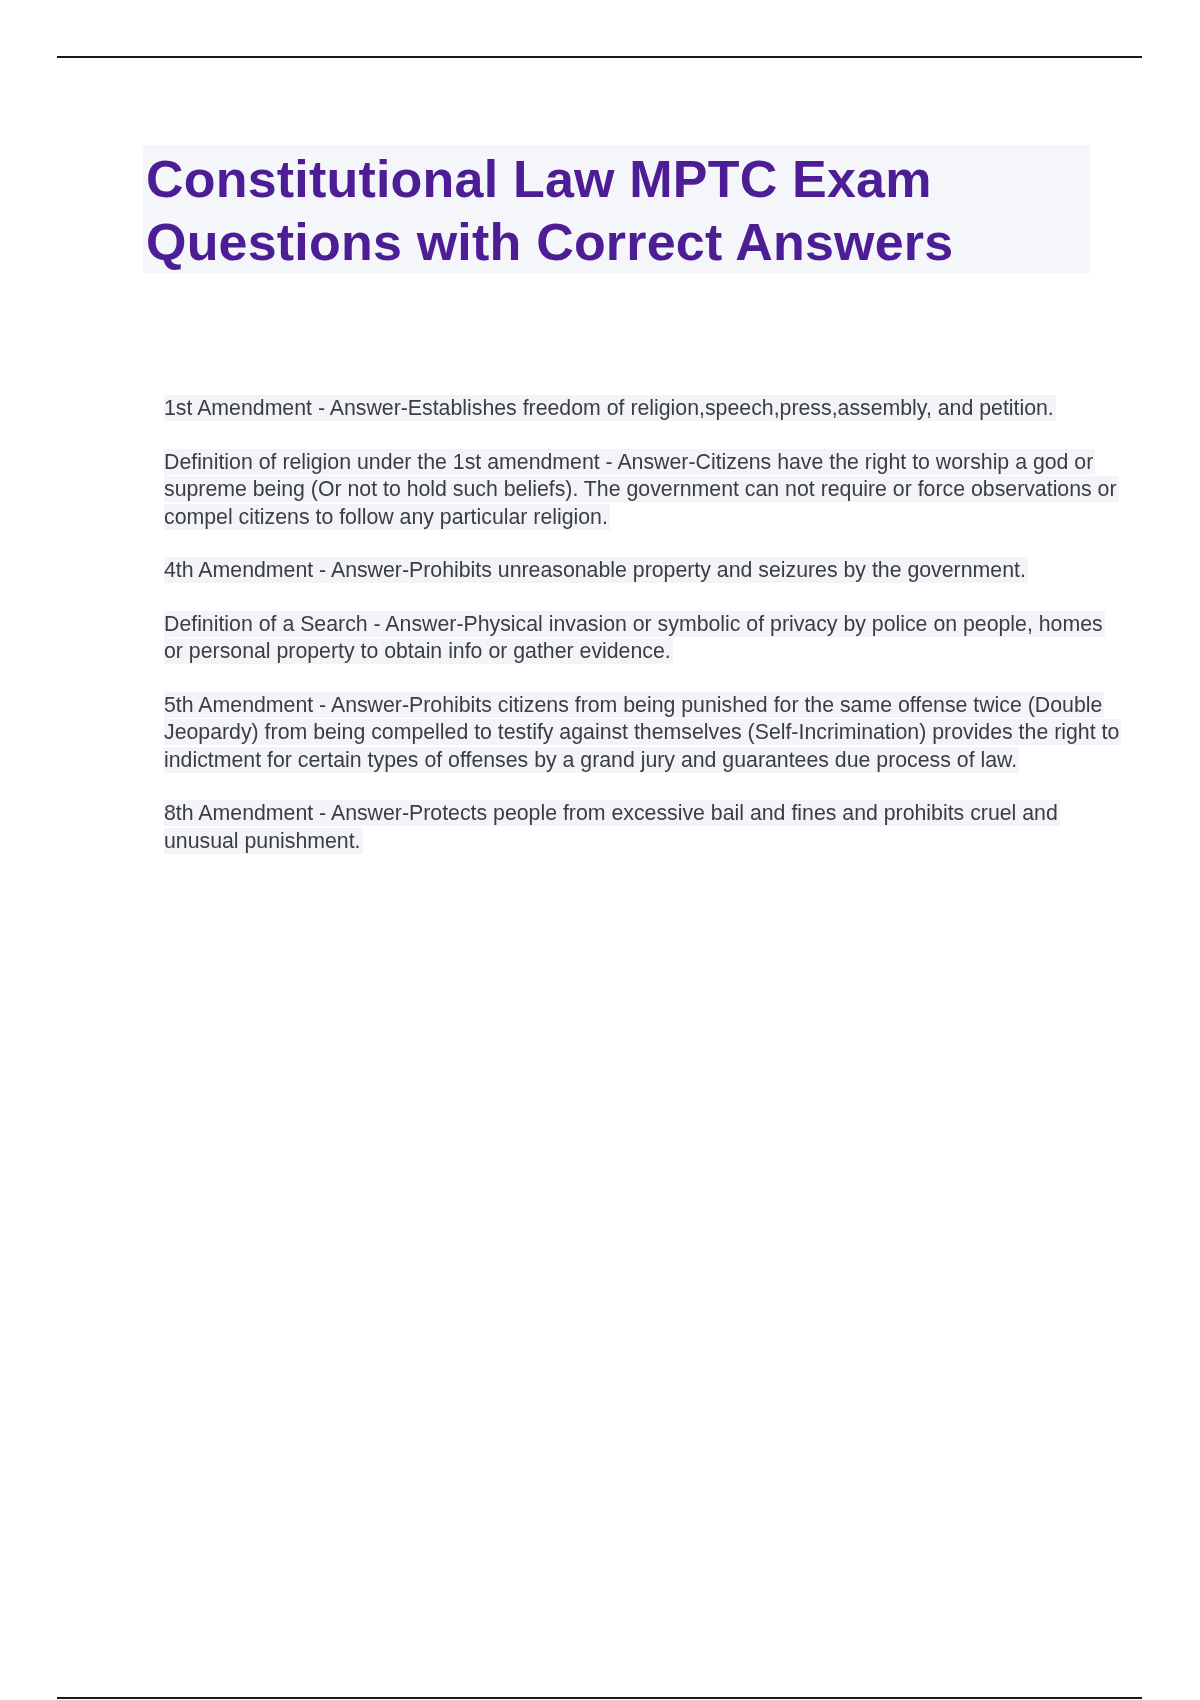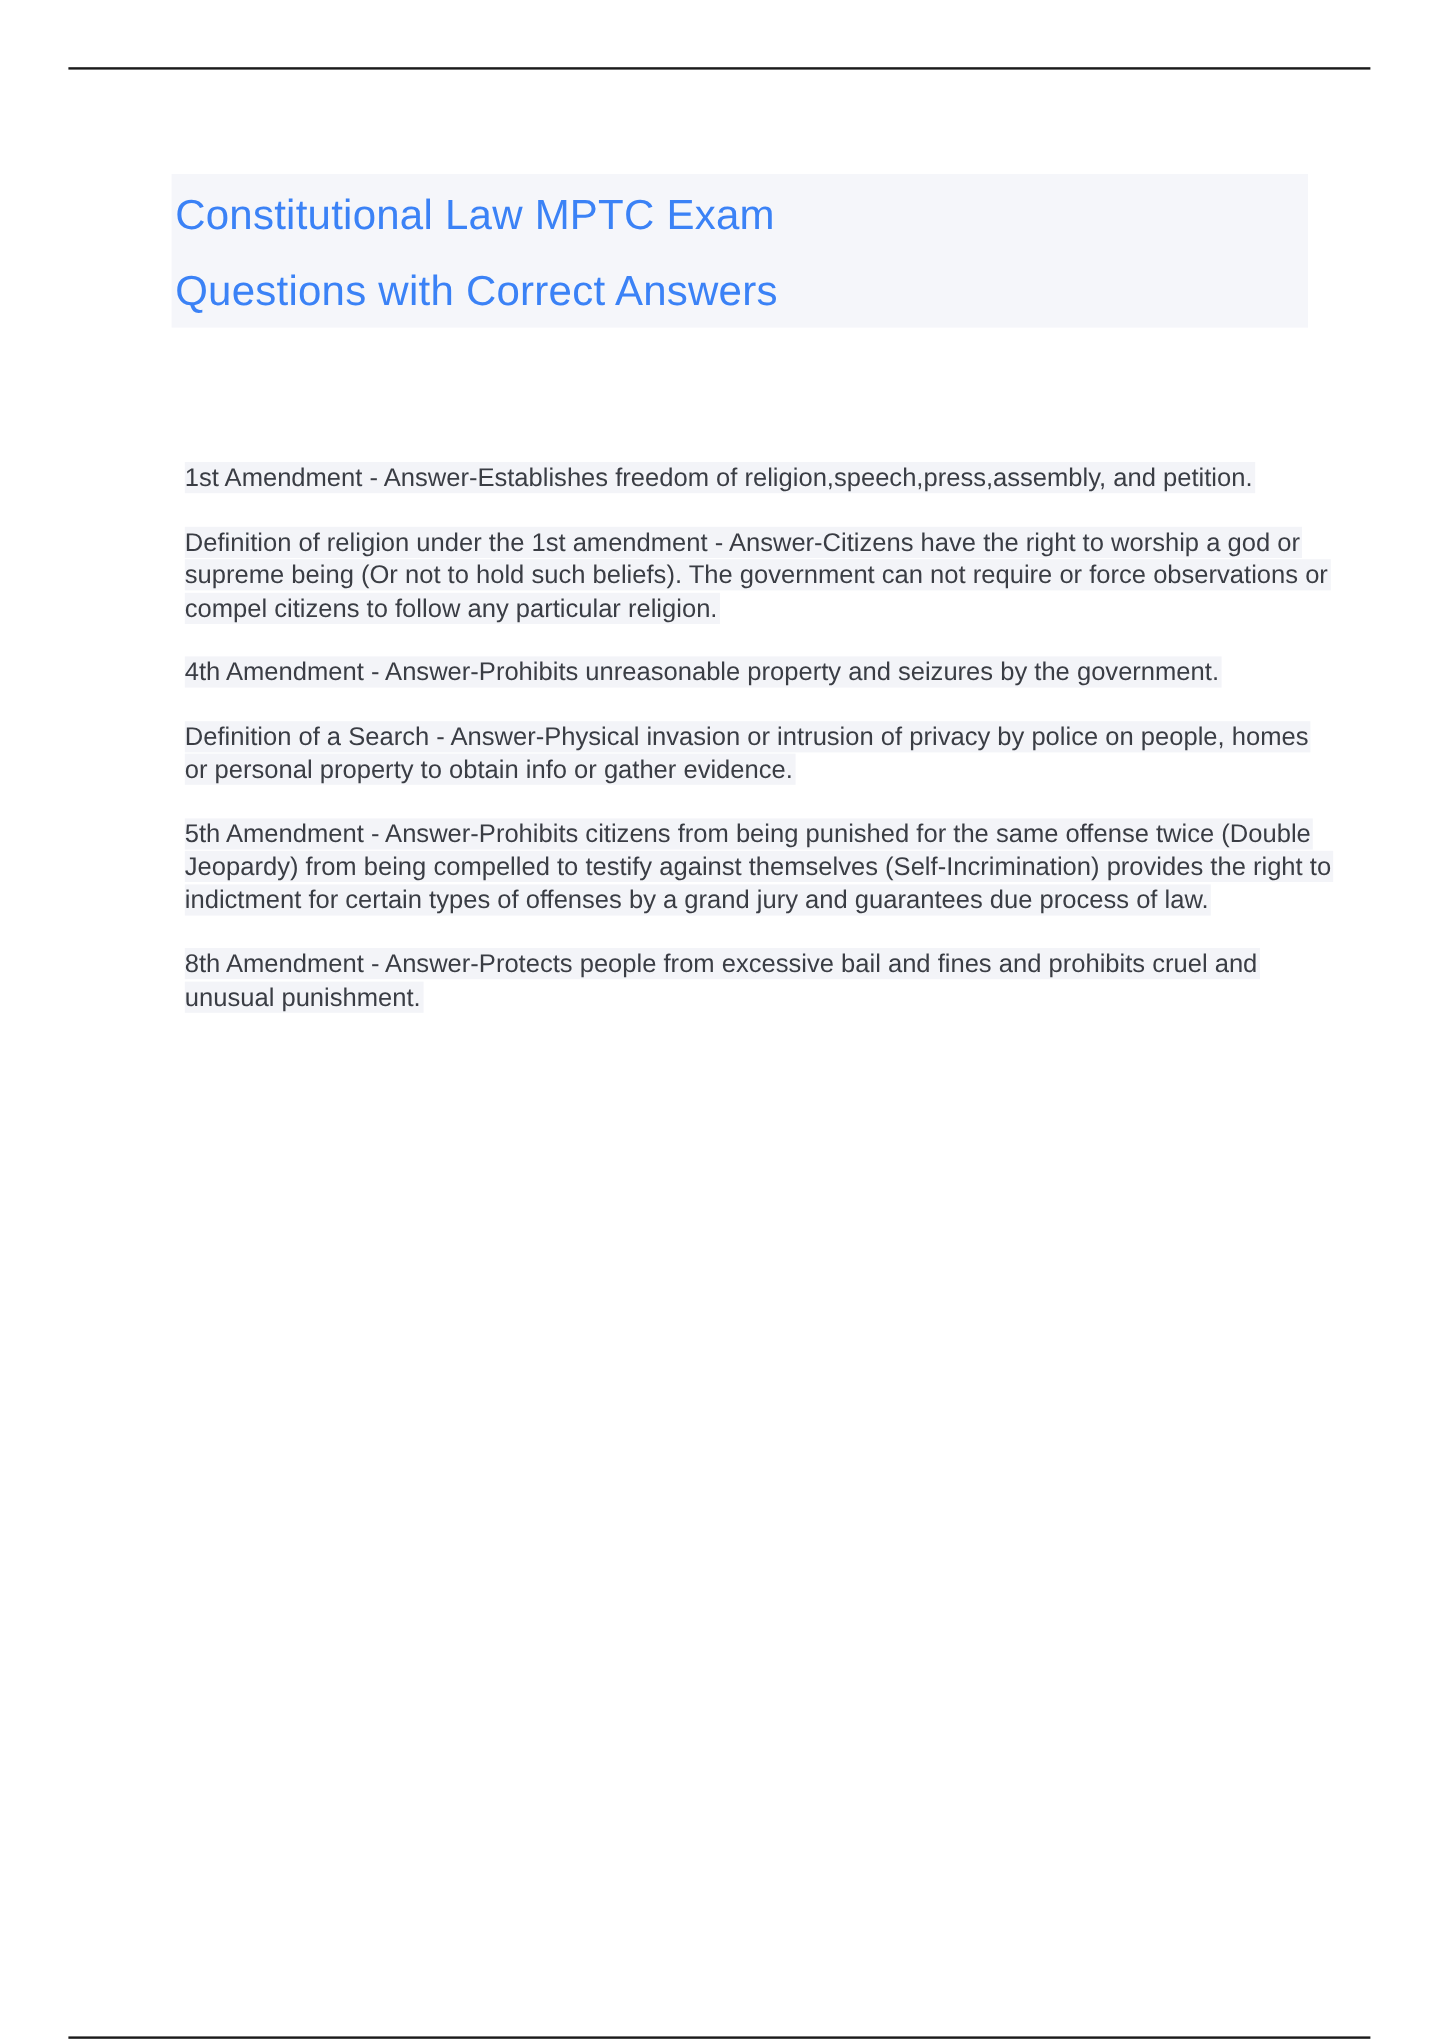--- a/index.html
+++ b/index.html
@@ -31,34 +31,34 @@
       width: 947px;
       height: 128px;
       background: #f5f6fa;
     }
     .title {
       position: absolute;
       left: 146px;
       top: 148px;
       margin: 0;
       font-family: "Liberation Sans", sans-serif;
-      font-weight: normal;
-      font-size: 35px;
+      font-weight: bold;
+      font-size: 52px;
       line-height: 63px;
-      color: #3b82f6;
+      color: #4c1d95;
       letter-spacing: 0.2px;
       white-space: pre-line;
     }
 
     .qa-list {
       position: absolute;
       left: 146px;
       top: 377px;
       width: 960px;
-      margin: 8px;
+      margin: 18px;
       padding: 0;
       list-style: none;
     }
     .qa-item {
       margin: 0 0 26px 0;
       font-size: 21.3px;
       line-height: 27.5px;
       color: #3a3d44;
     }
     .qa-line {
@@ -82,21 +82,21 @@
   <li class="qa-item">
     <span class="qa-line">1st Amendment - Answer-Establishes freedom of religion,speech,press,assembly, and petition.</span>
   </li>
   <li class="qa-item">
     <span class="qa-line">Definition of religion under the 1st amendment - Answer-Citizens have the right to worship a god or supreme being (Or not to hold such beliefs). The government can not require or force observations or compel citizens to follow any particular religion.</span>
   </li>
   <li class="qa-item">
     <span class="qa-line">4th Amendment - Answer-Prohibits unreasonable property and seizures by the government.</span>
   </li>
   <li class="qa-item">
-    <span class="qa-line">Definition of a Search - Answer-Physical invasion or intrusion of privacy by police on people, homes or personal property to obtain info or gather evidence.</span>
+    <span class="qa-line">Definition of a Search - Answer-Physical invasion or symbolic of privacy by police on people, homes or personal property to obtain info or gather evidence.</span>
   </li>
   <li class="qa-item">
     <span class="qa-line">5th Amendment - Answer-Prohibits citizens from being punished for the same offense twice (Double Jeopardy) from being compelled to testify against themselves (Self-Incrimination) provides the right to indictment for certain types of offenses by a grand jury and guarantees due process of law.</span>
   </li>
   <li class="qa-item">
     <span class="qa-line">8th Amendment - Answer-Protects people from excessive bail and fines and prohibits cruel and unusual punishment.</span>
   </li>
 </ul>
 
 <div class="rule bottom"></div>

